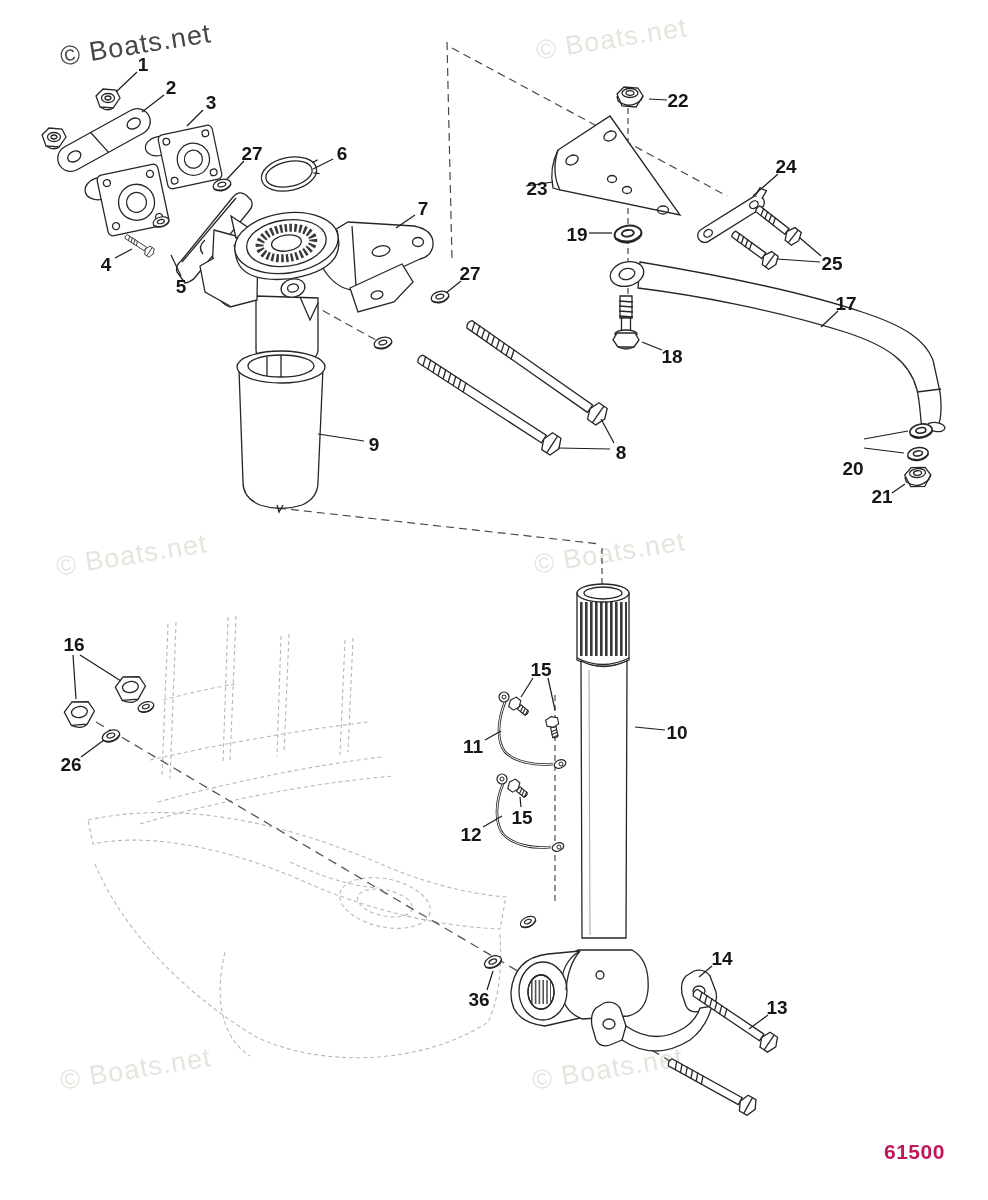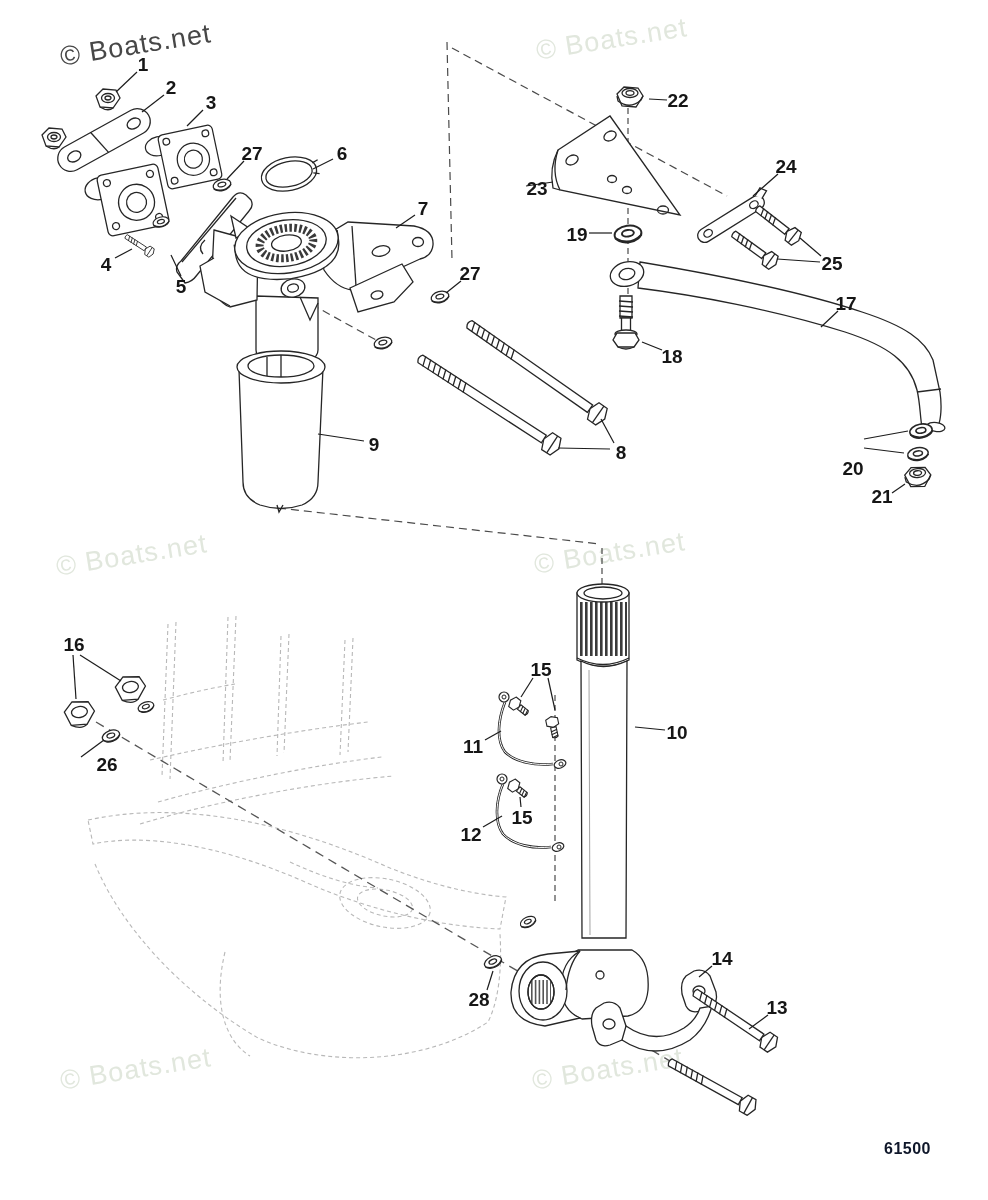--- a/index.html
+++ b/index.html
@@ -6,21 +6,21 @@
   .stage{position:relative;width:988px;height:1200px;background:#ffffff;overflow:hidden;
          font-family:"Liberation Sans",sans-serif;}
   .layer{position:absolute;left:0;top:0;width:988px;height:1200px;}
   .wm{position:absolute;white-space:nowrap;font-size:27px;letter-spacing:1px;
       transform:rotate(-9deg);transform-origin:left top;pointer-events:none;font-weight:normal;}
   .wm.dark{color:#474747;}
   .wm.light{color:#e1e7dd;}
   .callout{position:absolute;transform:translate(-50%,-50%);font-weight:bold;
            font-size:19px;color:#161616;line-height:1;}
   .dwg-no{position:absolute;left:884px;top:1140px;width:60px;font-weight:bold;
-          font-size:16px;color:#0f172a;letter-spacing:0.5px;}
+          font-size:21px;color:#be185d;letter-spacing:0.5px;}
   svg{position:absolute;left:0;top:0;}
   #leader-svg{pointer-events:none;}
   #leader-svg line{stroke:#1c1c1c;stroke-width:1.2;}
 </style>
 </head>
 <body>
 
 <div class="stage">
 
   <div class="layer">
@@ -338,25 +338,25 @@
       <div class="callout" style="left: 832px; top: 263px;">25</div>
       <div class="callout" style="left: 577px; top: 234px;">19</div>
       <div class="callout" style="left: 672px; top: 356px;">18</div>
       <div class="callout" style="left: 846px; top: 303px; text-align: right;">17</div>
       <div class="callout" style="left: 853px; top: 444px; margin-top: 24px;">20</div>
       <div class="callout" style="left: 882px; top: 496px;">21</div>
       <div class="callout" style="left: 374px; top: 444px;">9</div>
       <div class="callout" style="left: 470px; top: 273px;">27</div>
       <div class="callout" style="left: 621px; top: 452px;">8</div>
       <div class="callout" style="left: 74px; top: 644px;">16</div>
-      <div class="callout" style="left: 71px; top: 764px; margin-left: 36px;">26</div>
+      <div class="callout" style="left: 71px; top: 764px;">26</div>
       <div class="callout" style="left: 473px; top: 746px;">11</div>
       <div class="callout" style="left: 471px; top: 834px; text-align: center;">12</div>
       <div class="callout" style="left: 541px; top: 669px;">15</div>
       <div class="callout" style="left: 522px; top: 817px;">15</div>
       <div class="callout" style="left: 677px; top: 732px;">10</div>
       <div class="callout" style="left: 722px; top: 958px;">14</div>
       <div class="callout" style="left: 777px; top: 1007px;">13</div>
-      <div class="callout" style="left: 479px; top: 999px;">28</div>
+      <div class="callout" style="left: 479px; top: 999px;">36</div>
     </div>
 
   <div class="dwg-no">61500</div>
 </div>
 
 </body></html>

